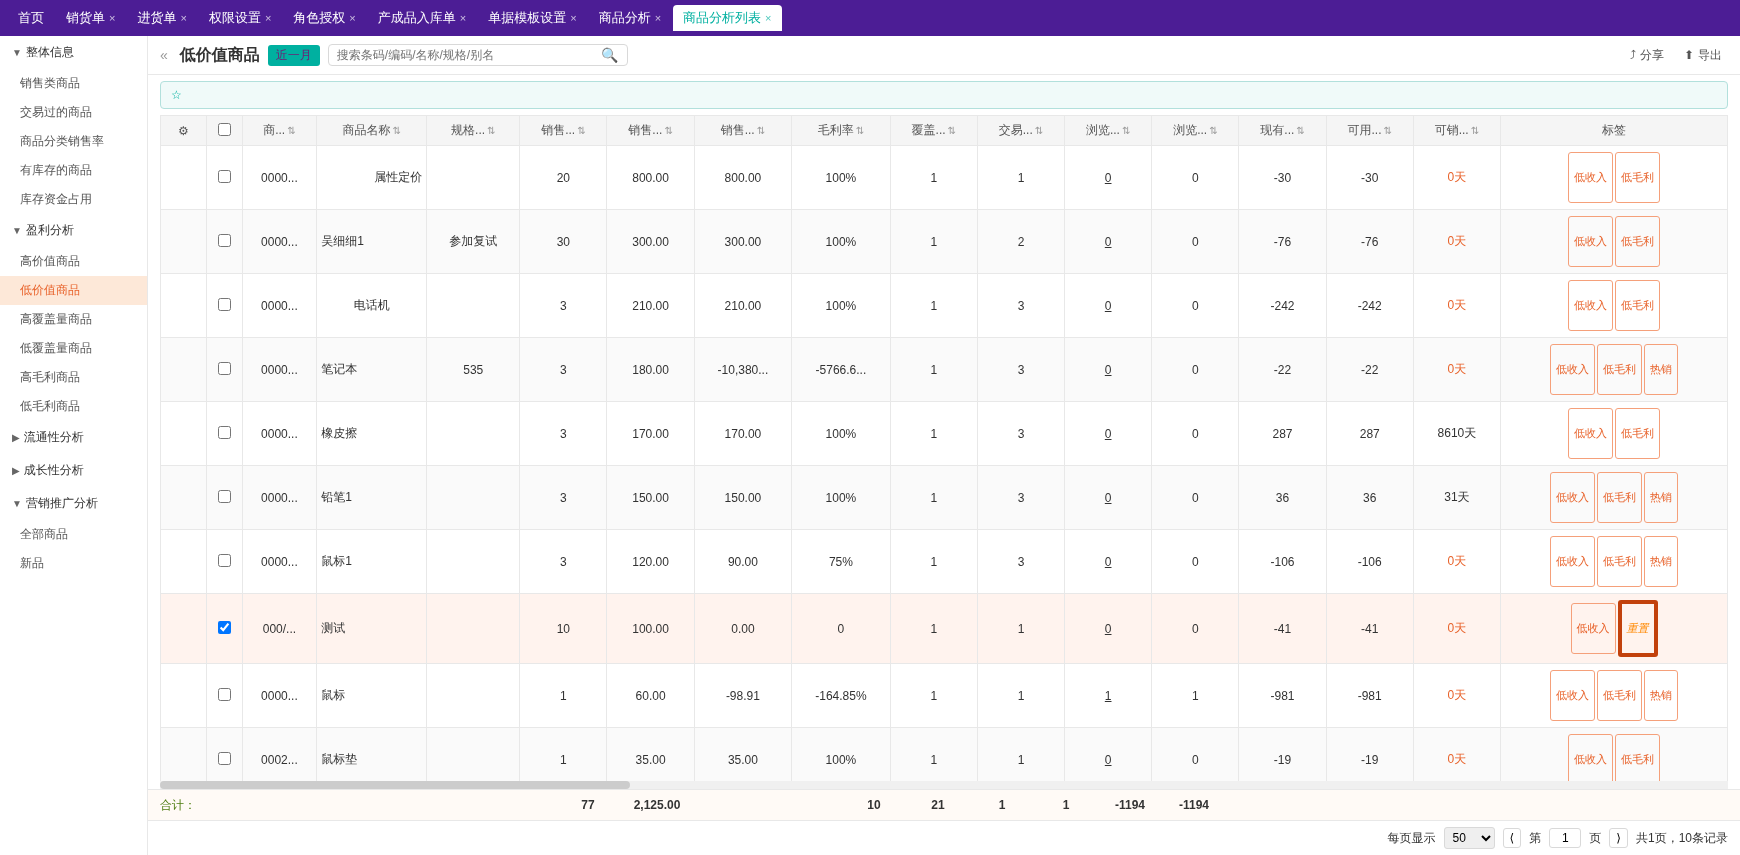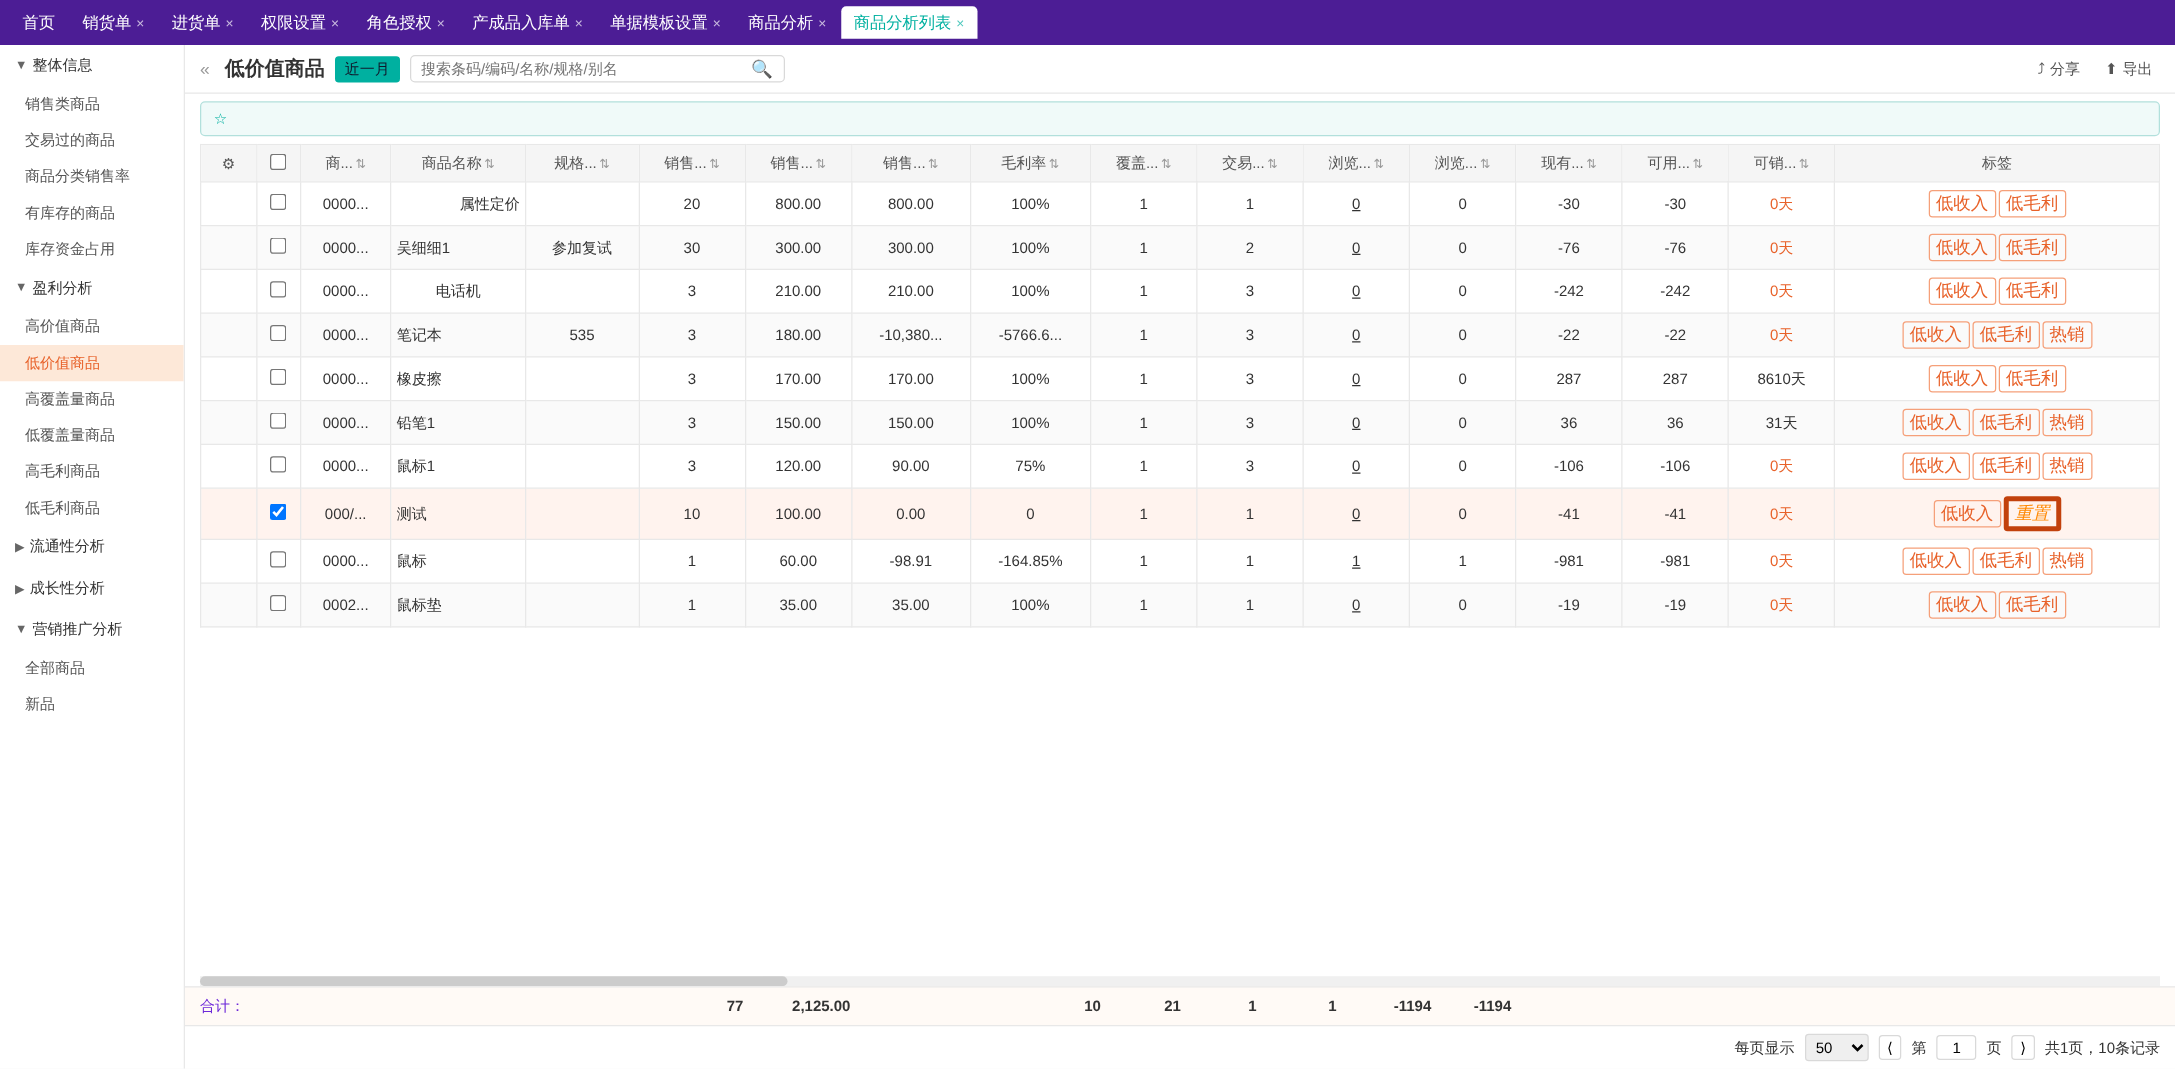--- a/index.html
+++ b/index.html
@@ -74,21 +74,21 @@
       border-bottom: 1px solid #e8e8e8;
       gap: 8px;
     }
     .page-title {
       font-size: 16px;
       font-weight: bold;
       color: #333;
     }
     .tag-btn {
       background: #00b0a0;
-      color: #0f172a;
+      color: #701a75;
       border: none;
       border-radius: 3px;
       padding: 2px 8px;
       font-size: 12px;
       cursor: pointer;
     }
     .search-box {
       display: flex;
       align-items: center;
       border: 1px solid #d9d9d9;
@@ -164,41 +164,41 @@
     tbody tr.highlighted { background: #fff3ee; }
     tbody td {
       border: 1px solid #e8e8e8;
       padding: 5px 4px;
       text-align: center;
       color: #333;
       white-space: nowrap;
     }
     .tag-label {
       display: inline-block;
-      padding: 1px 5px;
+      padding: 17px 5px;
       border-radius: 3px;
-      font-size: 14px;
+      font-size: 11px;
       margin: 1px;
     }
     .tag-red { color: #e8622a; border: 1px solid #f5a07a; }
     .tag-orange { color: #ff8800; border: 4px solid #c2410c; font-style: italic; }
     .tag-hot { color: #e8622a; border: 1px solid #f5a07a; }
     .underline { text-decoration: underline; cursor: pointer; }
 
     
     .table-footer {
       border-top: 1px solid #e8e8e8;
       padding: 6px 12px;
       display: flex;
       align-items: center;
       background: #fffaf6;
       font-size: 12px;
       gap: 4px;
     }
-    .footer-label { color: #6d28d9; margin-right: 8px; }
+    .footer-label { color: #4d7c0f; margin-right: 8px; }
     .footer-cell {
       min-width: 60px;
       text-align: center;
       padding: 2px 4px;
     }
 
     
     .pagination-bar {
       display: flex;
       align-items: center;

